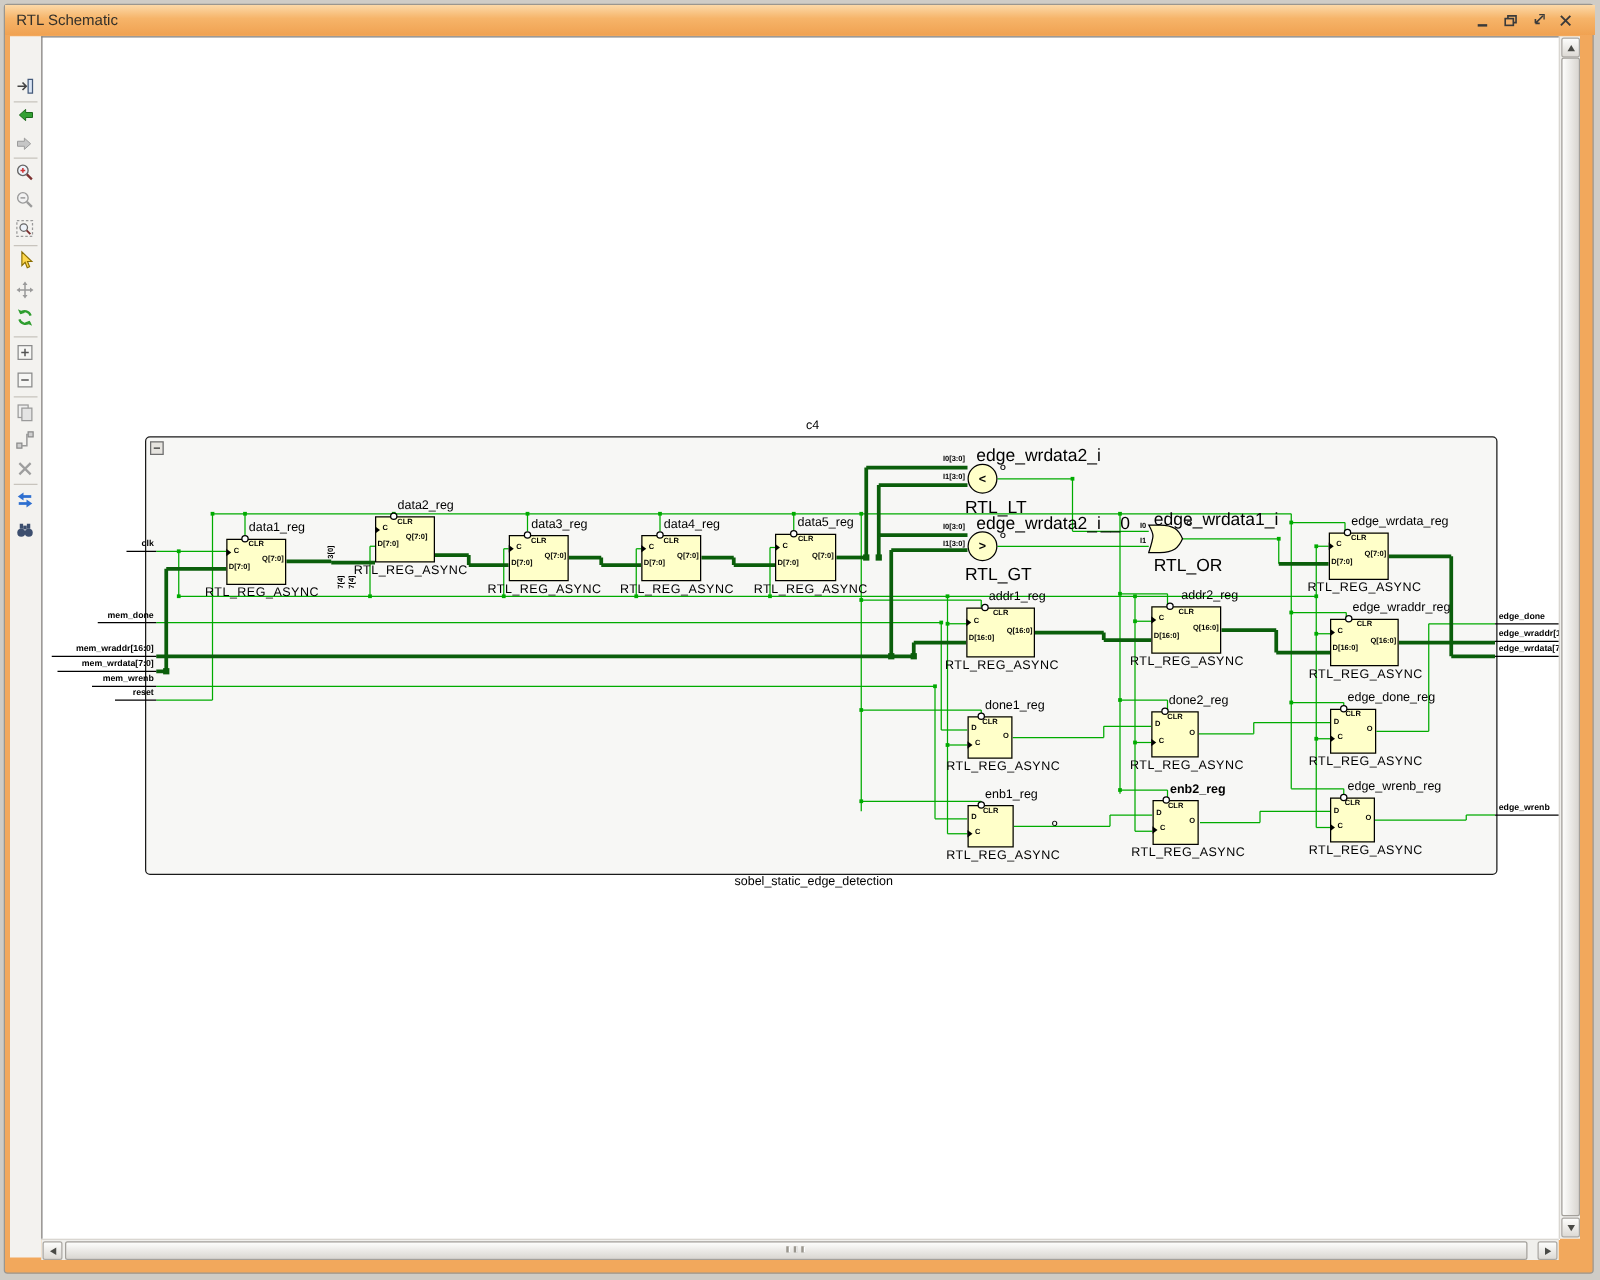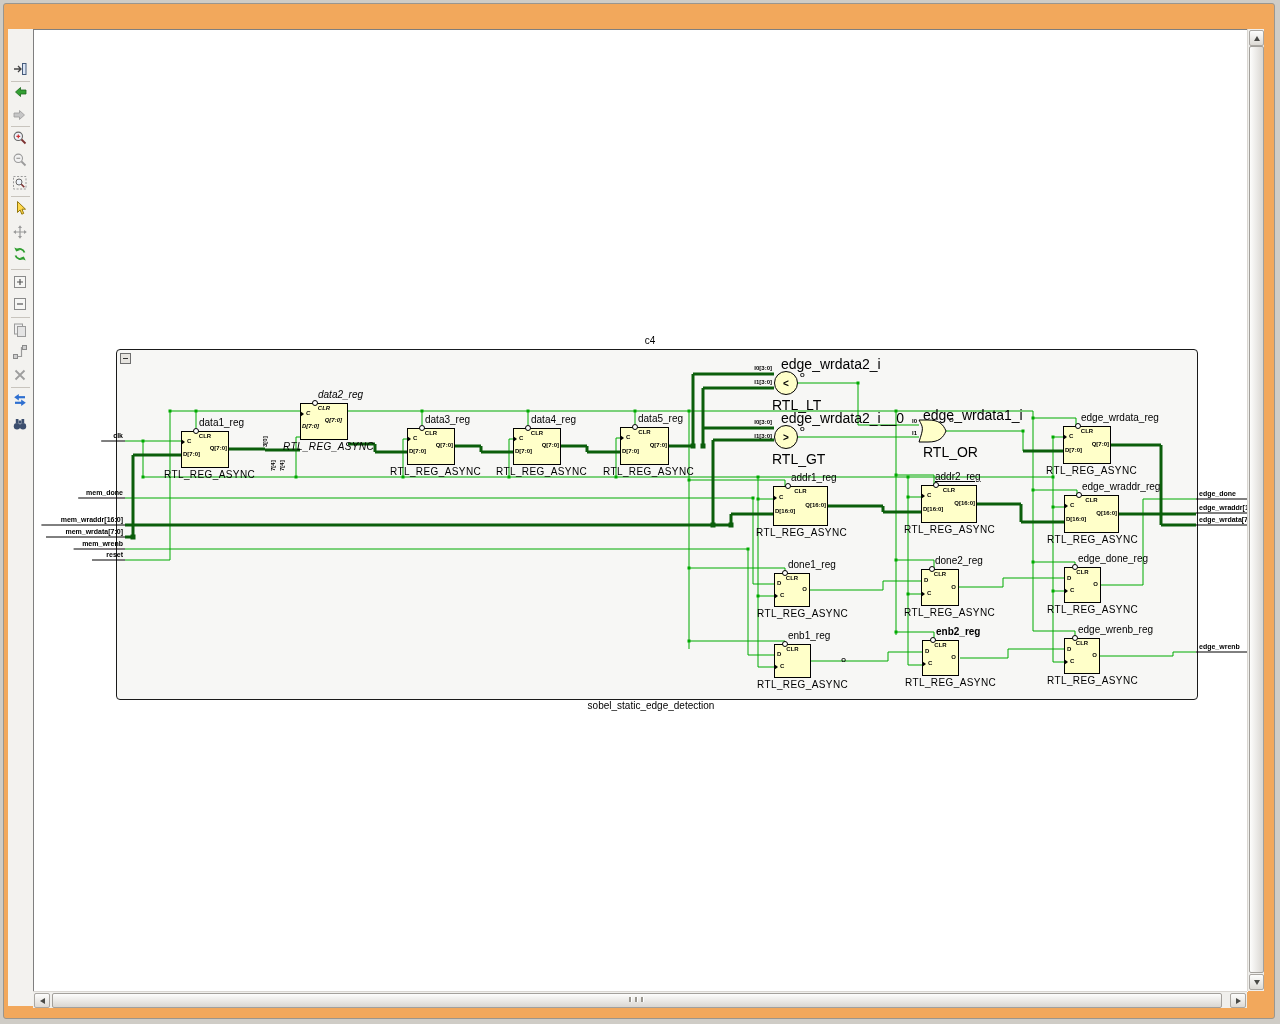--- a/index.html
+++ b/index.html
@@ -44,20 +44,47 @@
   .tri{width:0;height:0;}
   .grip{position:absolute;left:629px;top:997px;display:flex;gap:3px;}
   .grip i{display:block;width:2px;height:5px;background:#9a978f;border-right:1px solid #fff;}
 </style>
 </head>
 <body>
 
 <div class="app">
   <div class="frame"></div>
 
+  <div class="titlebar">
+    <span class="title">RTL Schematic</span>
+    <span class="winbtns">
+      <span class="winbtn">
+        <svg width="13" height="13" viewBox="0 0 12 12">
+            <rect x="2" y="8.6" width="7" height="1.8" fill="#3a3a3a"></rect>
+          </svg>
+      </span>
+      <span class="winbtn">
+        <svg width="13" height="13" viewBox="0 0 12 12">
+            <path d="M4 4.5V2.5h6v5H8" fill="none" stroke="#3a3a3a" stroke-width="1.2"></path>
+            <rect x="2" y="4.5" width="6" height="5" fill="#f4b26b" stroke="#3a3a3a" stroke-width="1.2"></rect>
+          </svg>
+      </span>
+      <span class="winbtn">
+        <svg width="13" height="13" viewBox="0 0 12 12">
+            <path d="M9.6 2.4L4 8M4 8V4.8M4 8h3.2" fill="none" stroke="#3a3a3a" stroke-width="1.2"></path>
+            <path d="M6.8 1.6h3.6v3.6" fill="none" stroke="#3a3a3a" stroke-width="1"></path>
+          </svg>
+      </span>
+      <span class="winbtn">
+        <svg width="13" height="13" viewBox="0 0 12 12">
+            <path d="M2.5 2.5l7 7M9.5 2.5l-7 7" stroke="#3a3a3a" stroke-width="1.4"></path>
+          </svg>
+      </span>
+    </span>
+  </div>
 
   <div class="toolbar" id="toolbar">
       <div class="tbtn" style="top: 32px;"><svg width="16" height="16" viewBox="0 0 16 16">
           <path d="M2 8h7M6 5l3 3-3 3" stroke="#444" fill="none" stroke-width="1.3"></path>
           <rect x="10.5" y="2.5" width="3.5" height="11" fill="#dce6f5" stroke="#445a7a"></rect>
         </svg></div>
       <div class="tsep" style="top: 52px;"></div>
       <div class="tbtn" style="top: 55px;"><svg width="16" height="16" viewBox="0 0 16 16">
           <path d="M8.5 3.5L3.5 8l5 4.5V10H14V6H8.5z" fill="#33a033" stroke="#1c681c" stroke-width="0.8"></path>
         </svg></div>
@@ -331,21 +358,21 @@
           <div class="box" style="left: 0px; top: 0px; width: 46px; height: 35px;"></div>
           <div class="bub" style="left: 12px; top: -3px;"></div>
           <div class="nm" style="left: 18px; top: -14px;">data1_reg</div>
           <div class="ty" style="left: -17px; top: 38px;">RTL_REG_ASYNC</div>
           <div class="pin" style="left: 0px; top: 2px; width: 48px; text-align: center;">CLR</div>
           <div class="clktri" style="left: 0px; top: 8px;"></div>
           <div class="pin" style="left: 6px; top: 7px;">C</div>
           <div class="pin" style="left: 2px; top: 20px;">D[7:0]</div>
           <div class="pin" style="right: 2px; top: 14px;">Q[7:0]</div>
         </div>
-        <div class="reg" style="left: 287px; top: 402px; width: 44px; height: 37px; font-style: italic;">
+        <div class="reg" style="left: 287px; top: 412px; width: 44px; height: 37px;">
           <div class="box" style="left: 0px; top: 0px; width: 46px; height: 35px;"></div>
           <div class="bub" style="left: 12px; top: -3px;"></div>
           <div class="nm" style="left: 18px; top: -14px;">data2_reg</div>
           <div class="ty" style="left: -17px; top: 38px;">RTL_REG_ASYNC</div>
           <div class="pin" style="left: 0px; top: 2px; width: 48px; text-align: center;">CLR</div>
           <div class="clktri" style="left: 0px; top: 8px;"></div>
           <div class="pin" style="left: 6px; top: 7px;">C</div>
           <div class="pin" style="left: 2px; top: 20px;">D[7:0]</div>
           <div class="pin" style="right: 2px; top: 14px;">Q[7:0]</div>
         </div>
@@ -400,21 +427,21 @@
           <div class="ty" style="left: -17px; top: 41px;">RTL_REG_ASYNC</div>
           <div class="pin" style="left: 0px; top: 2px; width: 55px; text-align: center;">CLR</div>
           <div class="clktri" style="left: 0px; top: 9px;"></div>
           <div class="pin" style="left: 6px; top: 8px;">C</div>
           <div class="pin" style="left: 2px; top: 22px;">D[16:0]</div>
           <div class="pin" style="right: 2px; top: 16px;">Q[16:0]</div>
         </div>
         <div class="reg" style="left: 908px; top: 484px; width: 56px; height: 38px;">
           <div class="box" style="left: 0px; top: 0px; width: 54px; height: 36px;"></div>
           <div class="bub" style="left: 12px; top: -3px;"></div>
-          <div class="nm" style="left: 14px; top: -14px; text-decoration: underline;">addr2_reg</div>
+          <div class="nm" style="left: 24px; top: -14px;">addr2_reg</div>
           <div class="ty" style="left: -17px; top: 39px;">RTL_REG_ASYNC</div>
           <div class="pin" style="left: 0px; top: 2px; width: 56px; text-align: center;">CLR</div>
           <div class="clktri" style="left: 0px; top: 8px;"></div>
           <div class="pin" style="left: 6px; top: 7px;">C</div>
           <div class="pin" style="left: 2px; top: 21px;">D[16:0]</div>
           <div class="pin" style="right: 2px; top: 15px;">Q[16:0]</div>
         </div>
         <div class="reg" style="left: 1051px; top: 494px; width: 55px; height: 38px;">
           <div class="box" style="left: 0px; top: 0px; width: 53px; height: 36px;"></div>
           <div class="bub" style="left: 12px; top: -3px;"></div>

